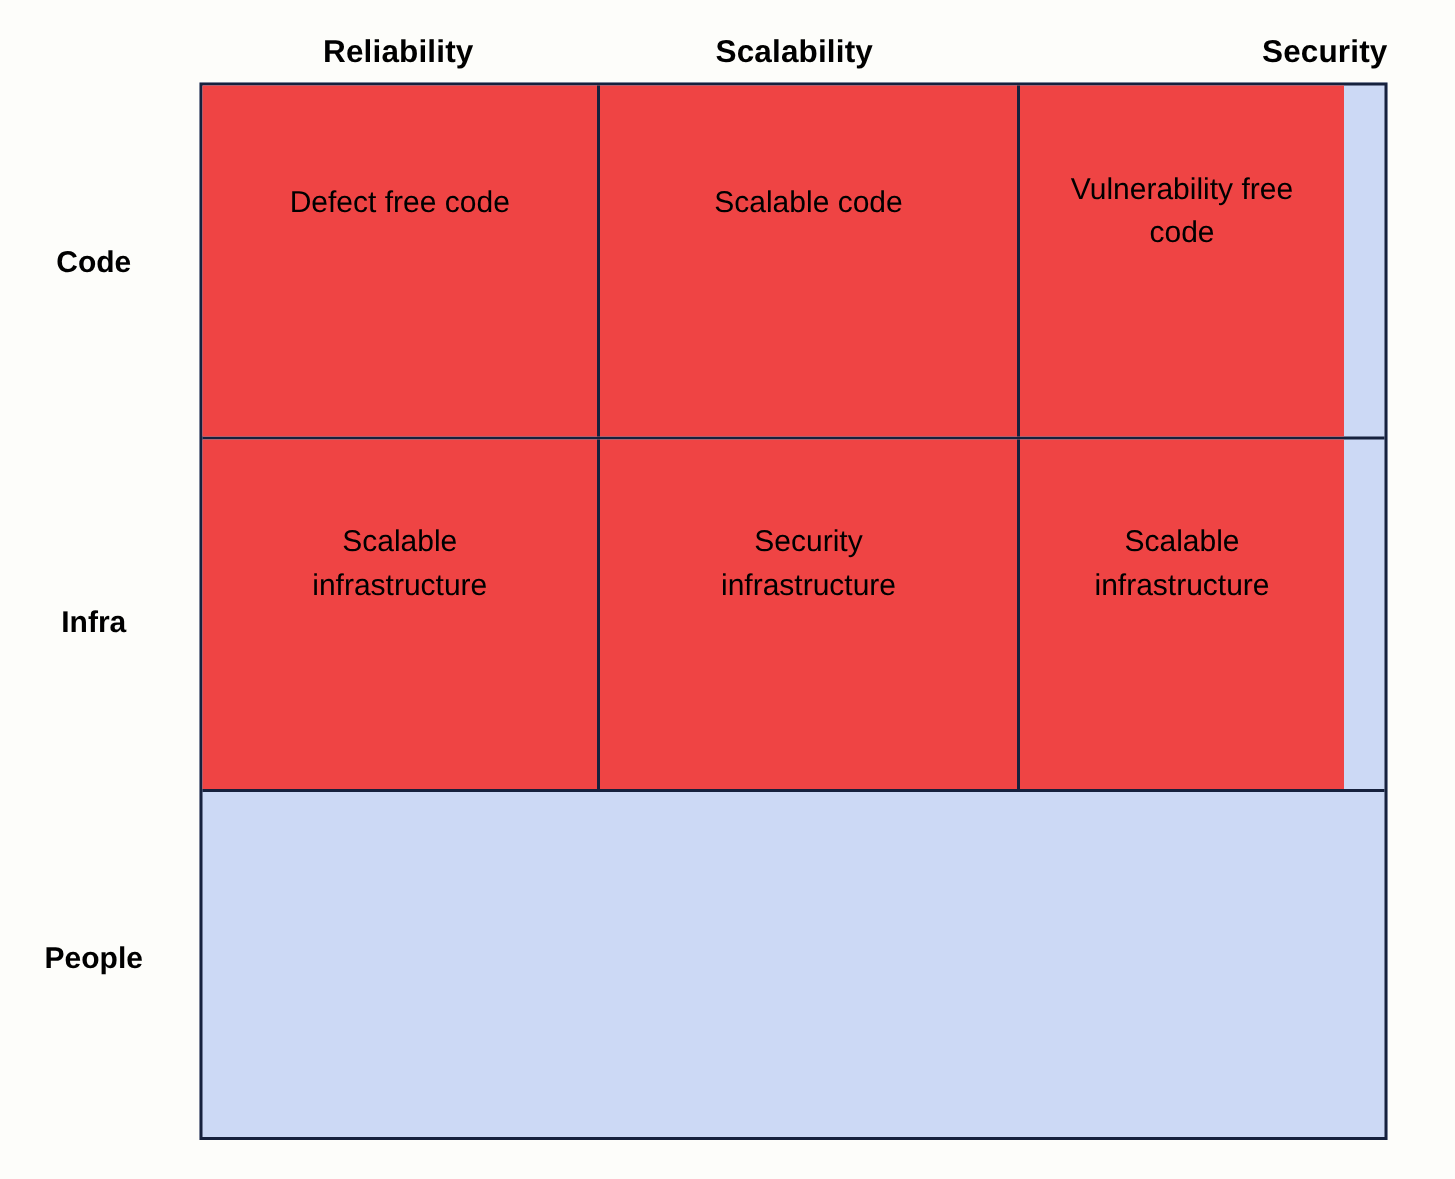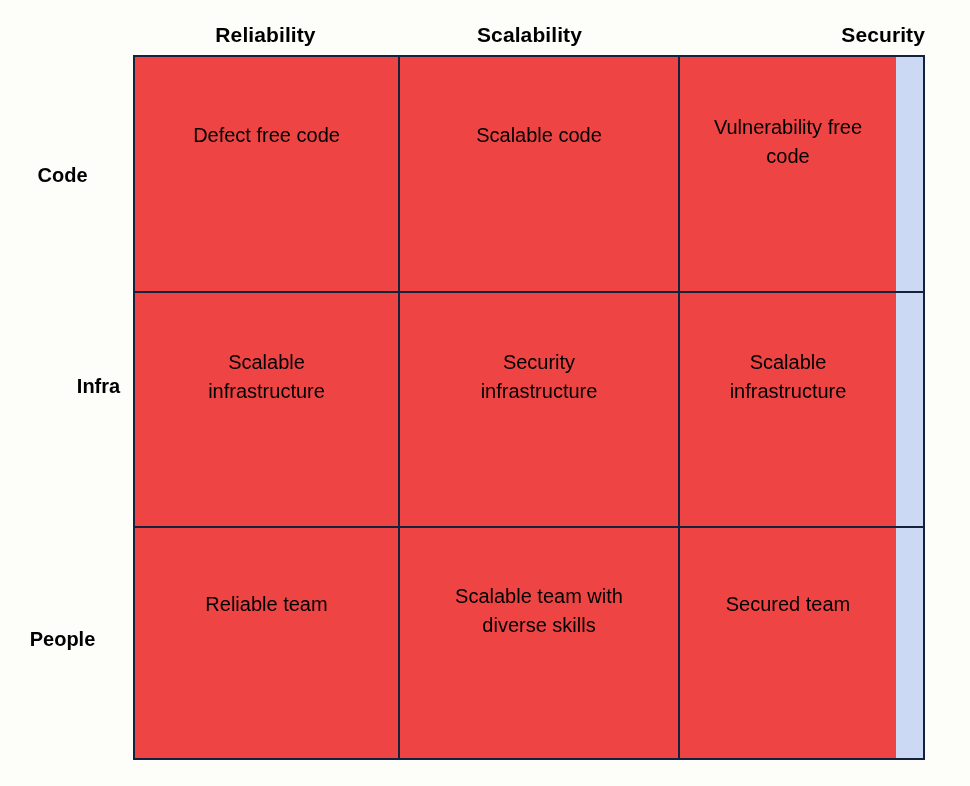--- a/index.html
+++ b/index.html
@@ -56,21 +56,21 @@
     position: absolute;
     left: 0;
     width: 125px;
     text-align: center;
     font-size: 20px;
     font-weight: bold;
     color: #000000;
     line-height: 24px;
   }
   .row-label.r0 { top: 108px; }
-  .row-label.r1 { top: 319px; padding-left: 36px; }
+  .row-label.r1 { top: 348px; }
   .row-label.r2 { top: 572px; }
 
   
   .grid {
     position: absolute;
     left: 133px;
     top: 55px;
     width: 792px;
     height: 705px;
     border: 2px solid #16213d;
@@ -152,27 +152,15 @@
       <div class="cell w1">
         <div class="cell-text">Security
 infrastructure</div>
       </div>
       <div class="cell w2">
         <div class="cell-text">Scalable
 infrastructure</div>
       </div>
     </div>
 
-    <div class="grid-row h2">
-      <div class="cell w0">
-        <div class="cell-text">Reliable team</div>
-      </div>
-      <div class="cell w1">
-        <div class="cell-text">Scalable team with
-diverse skills</div>
-      </div>
-      <div class="cell w2">
-        <div class="cell-text">Secured team</div>
-      </div>
-    </div>
 
   </div>
 </div>
 
 </body></html>

